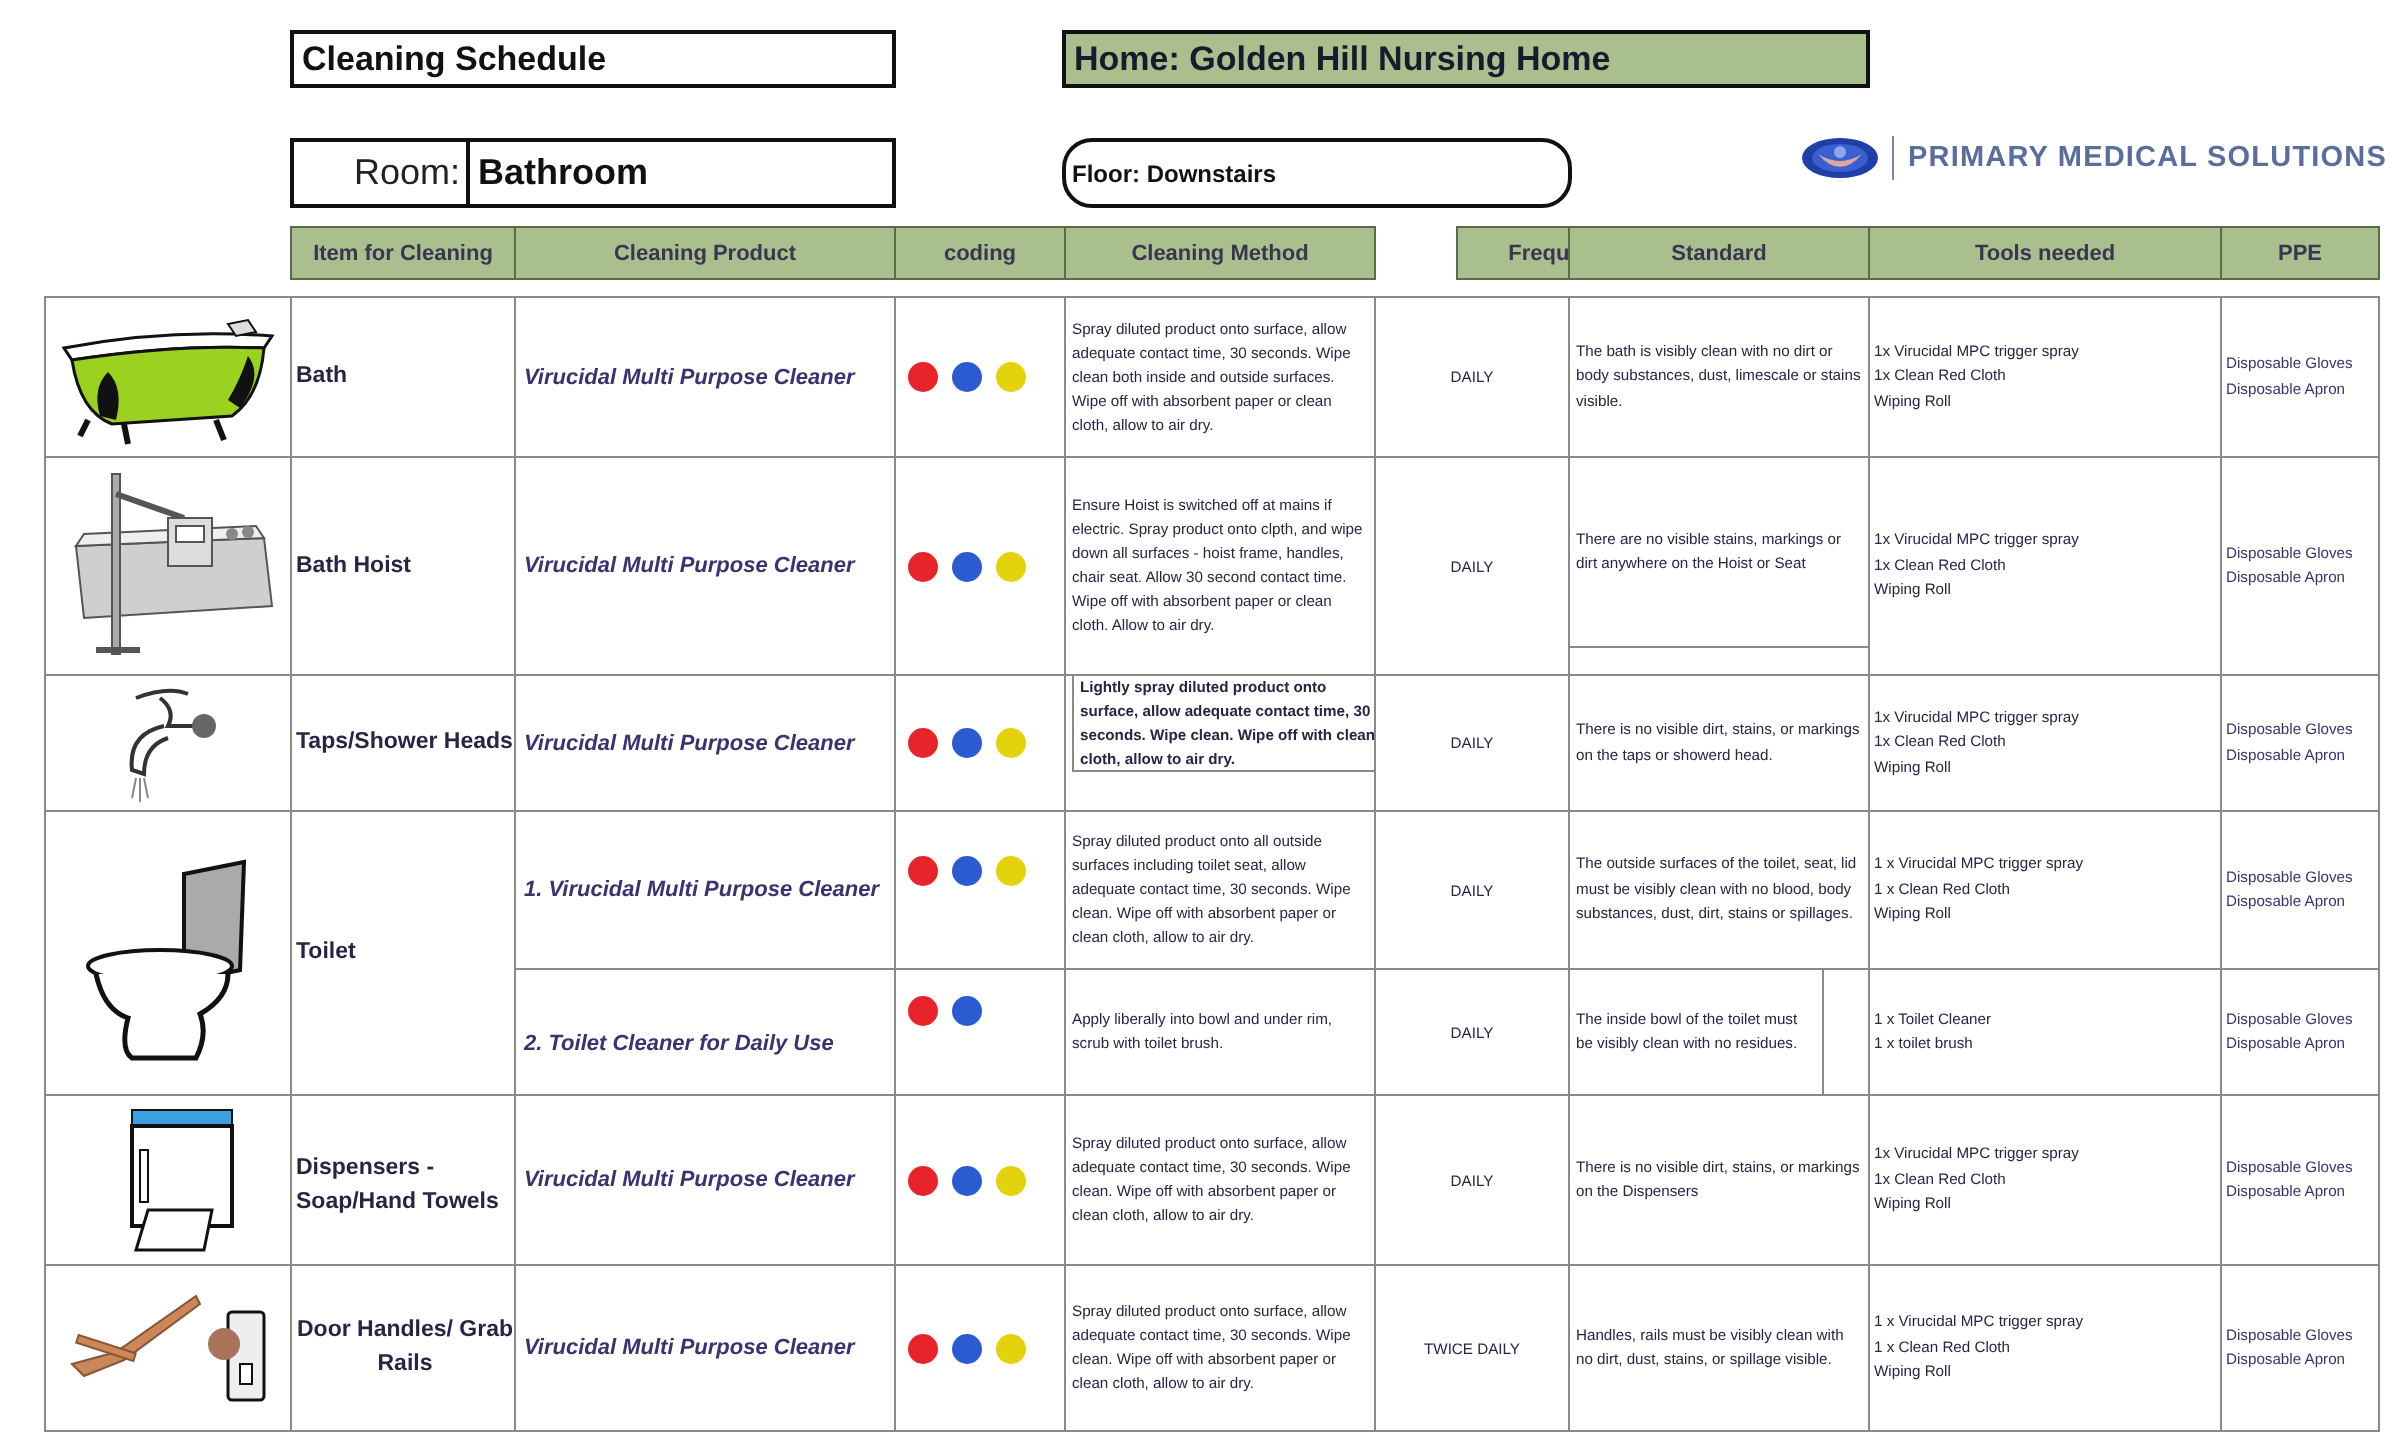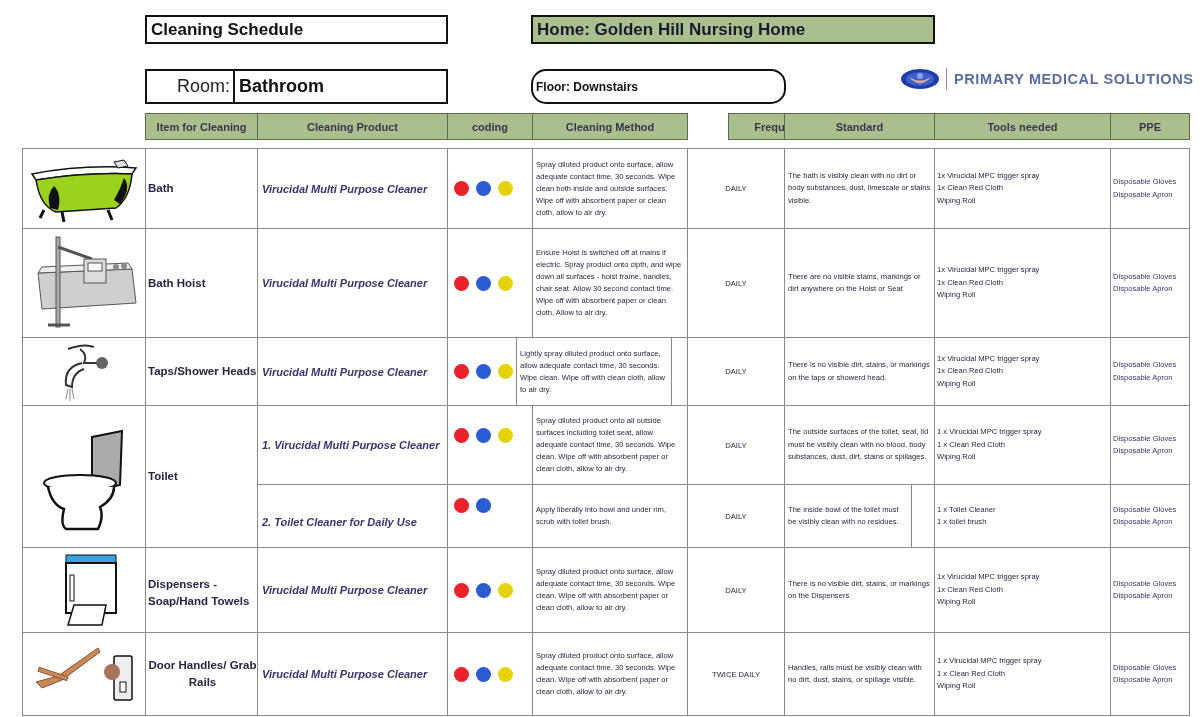--- a/index.html
+++ b/index.html
@@ -119,21 +119,21 @@
   </div>
   <div class="cell item-cell" style="left:145px;top:228px;width:113px;height:110px;">Bath Hoist</div>
   <div class="cell prod-cell" style="left:257px;top:228px;width:191px;height:110px;">Virucidal Multi Purpose Cleaner</div>
   <div class="cell code-cell" style="left:447px;top:228px;width:86px;height:110px;">
     <span class="dot red"></span>
       <span class="dot blue"></span>
       <span class="dot yellow"></span>
   </div>
   <div class="cell method-cell" style="left:532px;top:228px;width:156px;height:110px;">Ensure Hoist is switched off at mains if electric. Spray product onto clpth, and wipe down all surfaces - hoist frame, handles, chair seat. Allow 30 second contact time. Wipe off with absorbent paper or clean cloth. Allow to air dry.</div>
   <div class="cell freq-cell" style="left:687px;top:228px;width:98px;height:110px;">DAILY</div>
-  <div class="cell std-cell" style="left:784px;top:228px;width:151px;height:110px;">There are no visible stains, markings or dirt anywhere on the Hoist or Seat</div>
+  <div class="cell std-cell" style="left:784px;top:228px;width:151px;height:96px;">There are no visible stains, markings or dirt anywhere on the Hoist or Seat</div>
   <div class="cell tools-cell" style="left:934px;top:228px;width:177px;height:110px;">
     <div>1x Virucidal MPC trigger spray</div>
     <div>1x Clean Red Cloth</div>
     <div>Wiping Roll</div>
   </div>
   <div class="cell ppe-cell" style="left:1110px;top:228px;width:80px;height:110px;">
     <div>Disposable Gloves</div>
     <div>Disposable Apron</div>
   </div>
 </div>
@@ -148,21 +148,21 @@
       <path d="M14 48 L12 58 M16 48 L16 60 M18 48 L20 58" stroke="#888" stroke-width="1"></path>
     </svg>
   </div>
   <div class="cell item-cell" style="left:145px;top:337px;width:113px;height:69px;">Taps/Shower Heads</div>
   <div class="cell prod-cell" style="left:257px;top:337px;width:191px;height:69px;">Virucidal Multi Purpose Cleaner</div>
   <div class="cell code-cell" style="left:447px;top:337px;width:86px;height:69px;">
     <span class="dot red"></span>
       <span class="dot blue"></span>
       <span class="dot yellow"></span>
   </div>
-  <div class="cell method-cell" style="left:516px;top:337px;width:156px;height:69px;">Lightly spray diluted product onto surface, allow adequate contact time, 30 seconds. Wipe clean. Wipe off with clean cloth, allow to air dry.</div>
+  <div class="cell method-cell" style="left:536px;top:337px;width:156px;height:49px;font-weight:bold;">Lightly spray diluted product onto surface, allow adequate contact time, 30 seconds. Wipe clean. Wipe off with clean cloth, allow to air dry.</div>
   <div class="cell freq-cell" style="left:687px;top:337px;width:98px;height:69px;">DAILY</div>
   <div class="cell std-cell" style="left:784px;top:337px;width:151px;height:69px;">There is no visible dirt, stains, or markings on the taps or showerd head.</div>
   <div class="cell tools-cell" style="left:934px;top:337px;width:177px;height:69px;">
     <div>1x Virucidal MPC trigger spray</div>
     <div>1x Clean Red Cloth</div>
     <div>Wiping Roll</div>
   </div>
   <div class="cell ppe-cell" style="left:1110px;top:337px;width:80px;height:69px;">
     <div>Disposable Gloves</div>
     <div>Disposable Apron</div>

